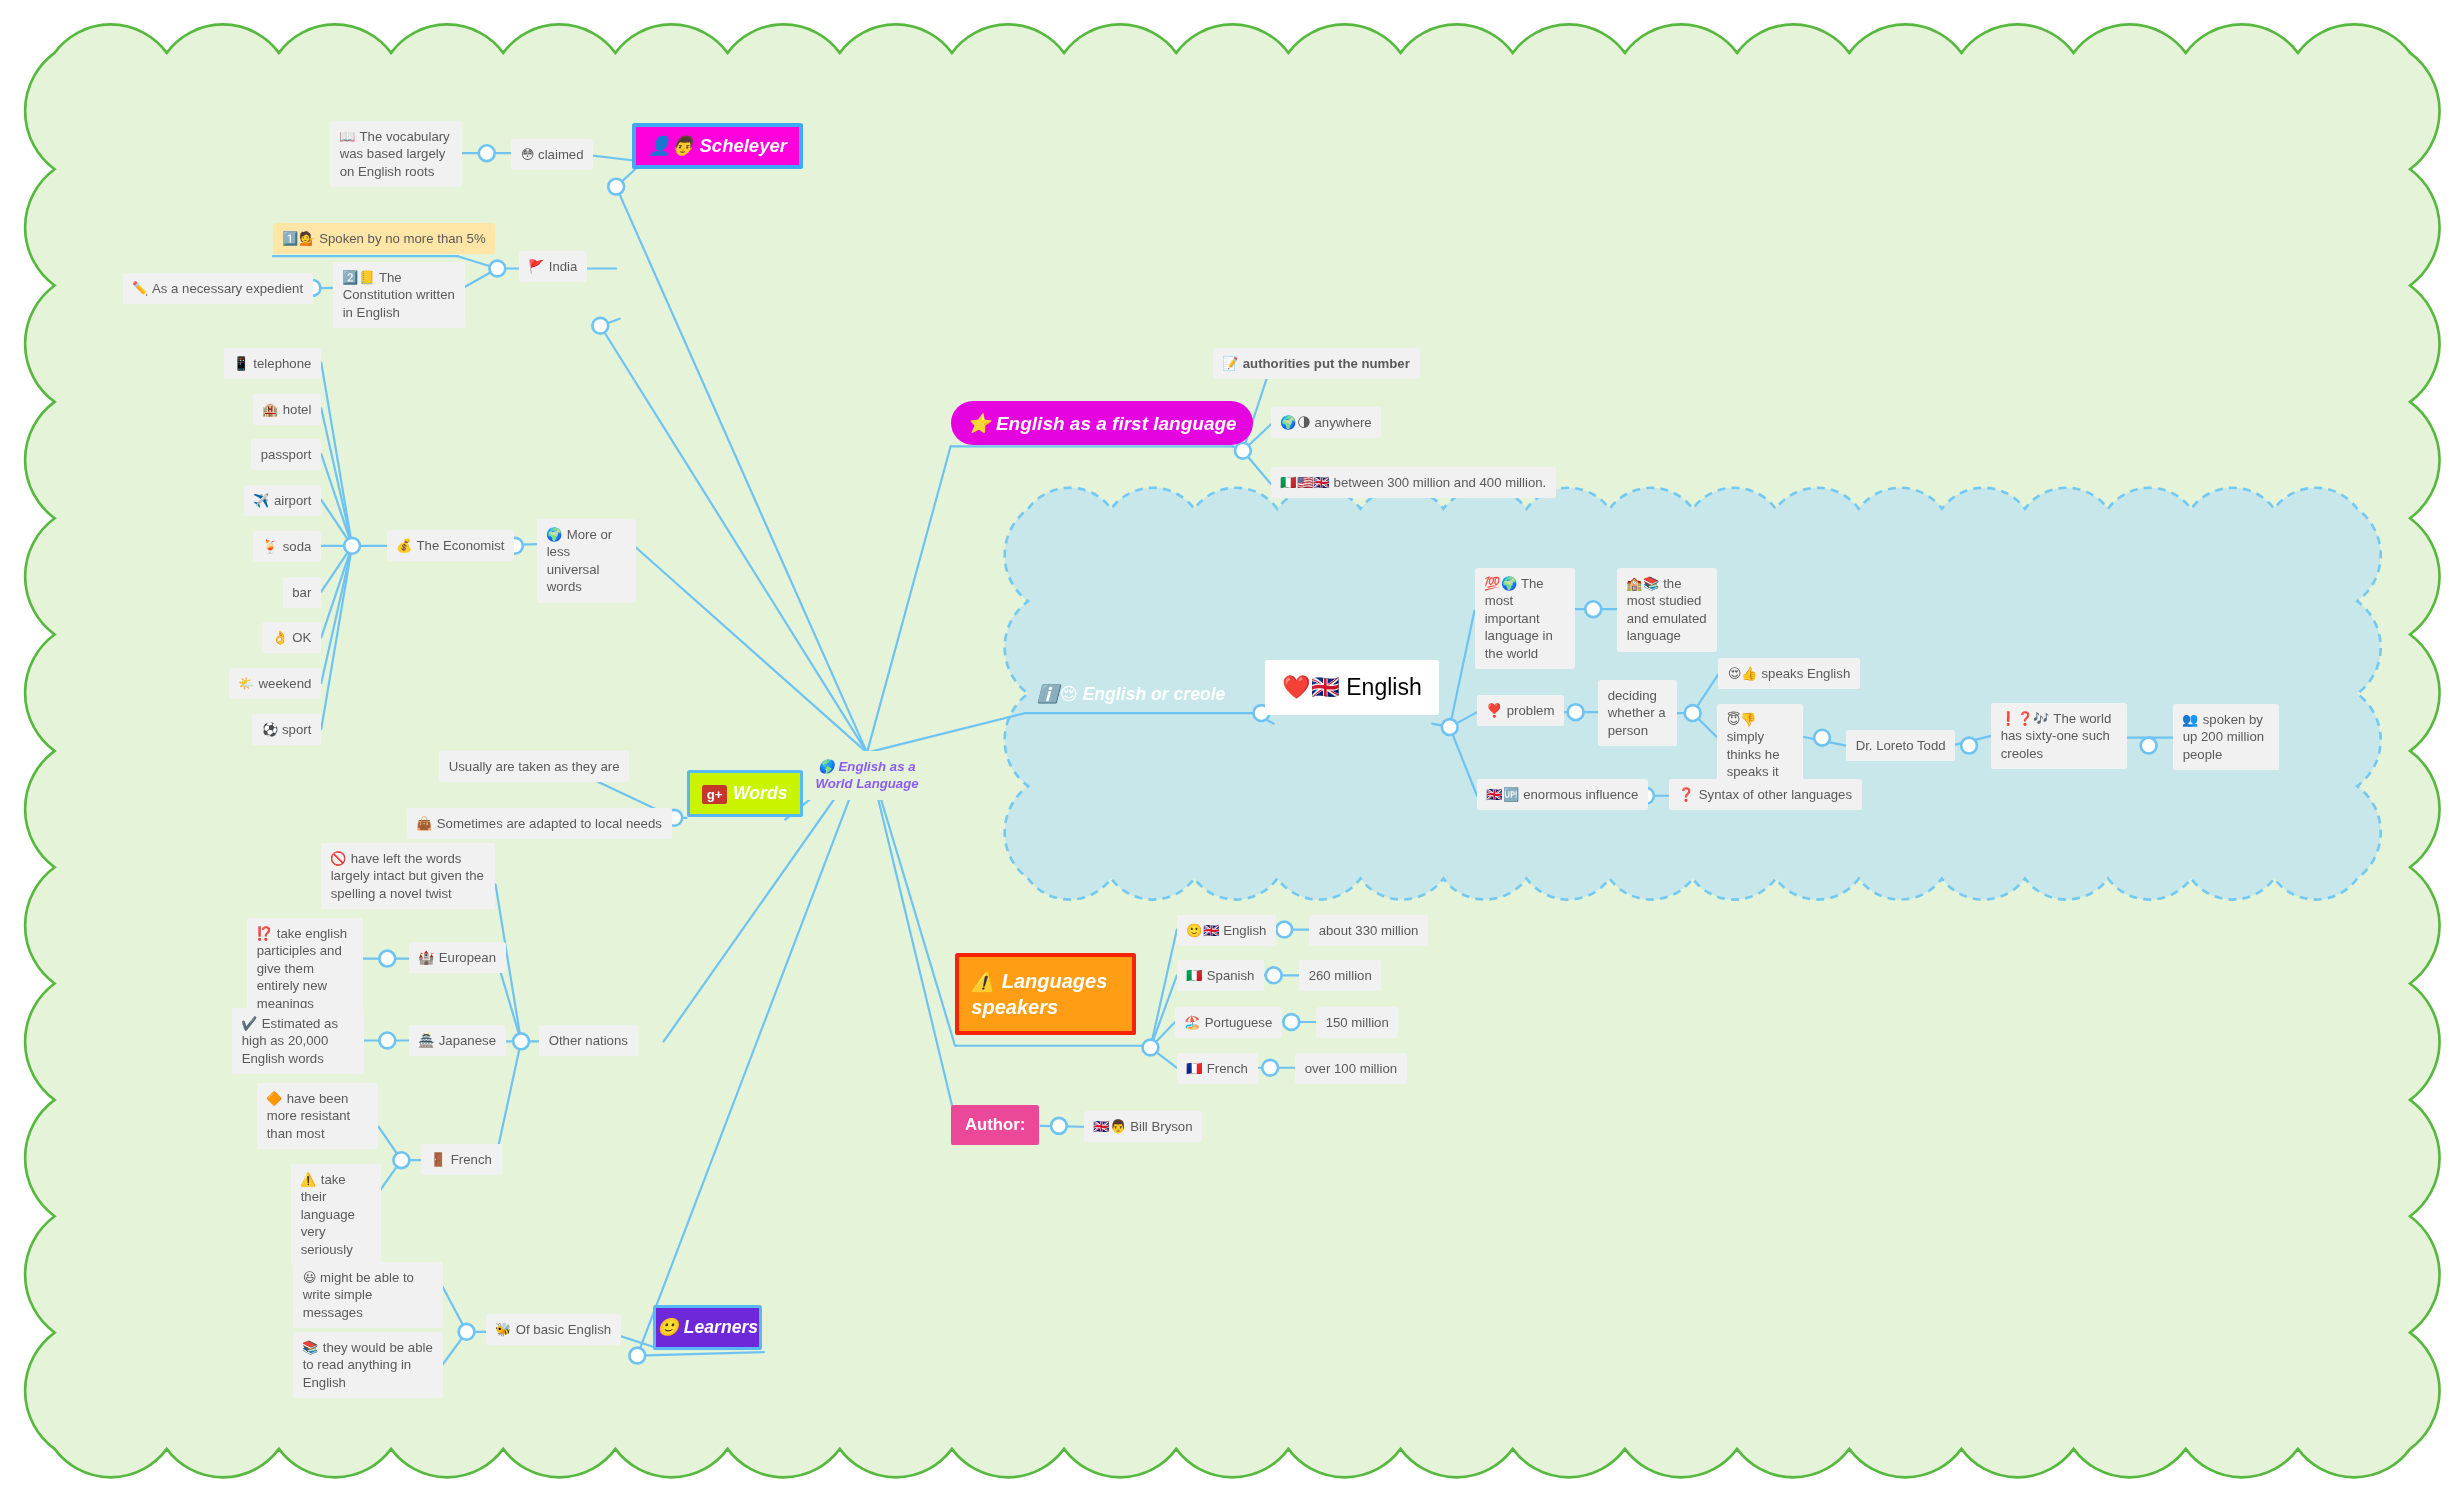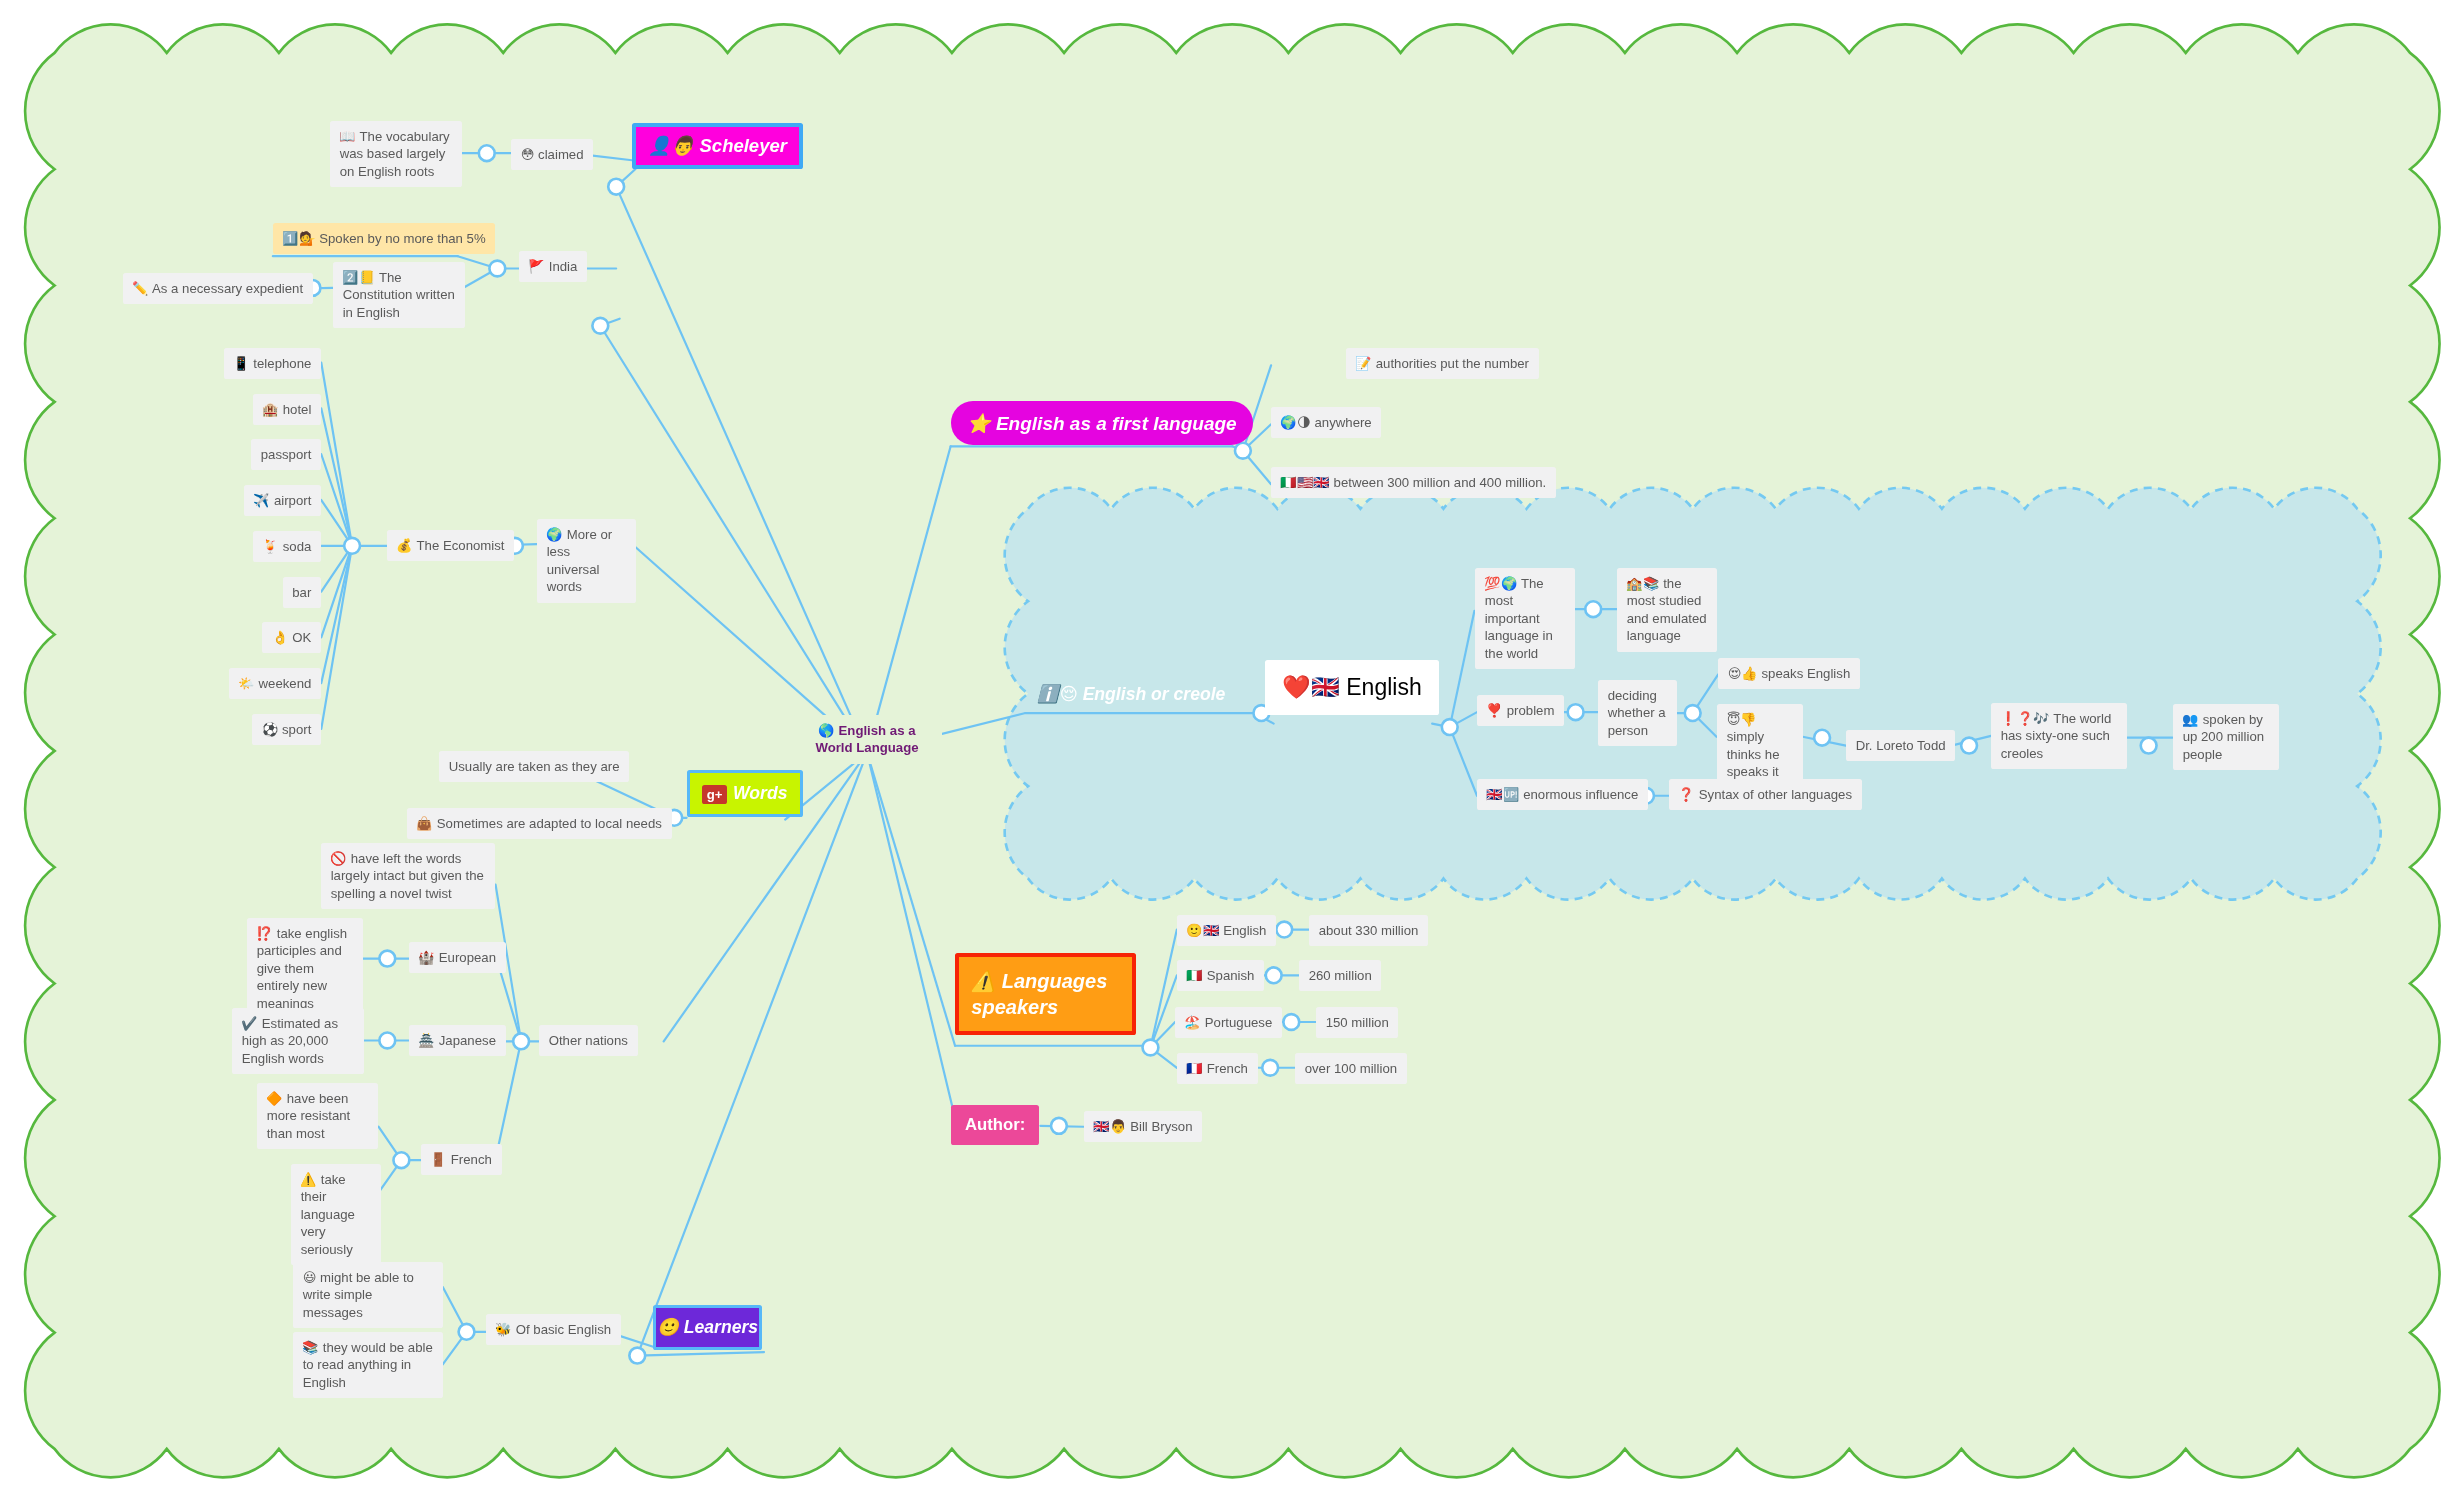--- a/index.html
+++ b/index.html
@@ -5,22 +5,22 @@
   html,body{margin:0;padding:0;background:#ffffff;}
   .canvas{position:relative;width:2462px;height:1500px;background:#ffffff;overflow:hidden;
           font-family:"Liberation Sans","DejaVu Sans",sans-serif;}
   svg.layer{position:absolute;left:0;top:0;width:2462px;height:1500px;}
   line.bl{stroke:#6ec3f3;stroke-width:2.5;stroke-linecap:round;}
   circle.cc{fill:#ffffff;stroke:#6ec3f3;stroke-width:3;}
   .node{position:absolute;background:#f1f1f2;color:#5a5a5a;font-size:13.2px;line-height:1.32;
         padding:7px 9.7px;border-radius:2.6px;box-sizing:border-box;z-index:2;}
   .nw{white-space:nowrap;}
   .topic{color:#ffffff;font-weight:bold;font-style:italic;z-index:3;}
-  .root{background:#e5f3d8;color:#701a75;font-weight:bold;
-        text-align:center;font-size:13.2px;z-index:3;}
+  .root{background:#e5f3d8;color:#8b5cf6;font-weight:bold;font-style:italic;
+        text-align:center;font-size:13.2px;z-index:3;margin-top:36px;}
   .gplus{display:inline-block;background:#c5372c;color:#fff;font-weight:bold;font-style:normal;
          font-size:13.2px;border-radius:2.6px;padding:0.9px 4.4px;margin-right:6.2px;}
 </style>
 </head>
 <body>
 
 <div class="canvas">
 
   <svg class="layer" viewBox="0 0 2797 1704" width="2462" height="1500">
     <path id="green-cloud" fill="#e5f3d8" stroke="#56b83e" stroke-width="3" d="M 62 60 A 79.00571428571429 79.00571428571429 0 0 1 189.42857142857144 60 A 79.00571428571429 79.00571428571429 0 0 1 316.8571428571429 60 A 79.00571428571429 79.00571428571429 0 0 1 444.2857142857143 60 A 79.00571428571429 79.00571428571429 0 0 1 571.7142857142858 60 A 79.00571428571429 79.00571428571429 0 0 1 699.1428571428571 60 A 79.00571428571429 79.00571428571429 0 0 1 826.5714285714286 60 A 79.00571428571429 79.00571428571429 0 0 1 954 60 A 79.00571428571429 79.00571428571429 0 0 1 1081.4285714285716 60 A 79.00571428571429 79.00571428571429 0 0 1 1208.857142857143 60 A 79.00571428571429 79.00571428571429 0 0 1 1336.2857142857142 60 A 79.00571428571429 79.00571428571429 0 0 1 1463.7142857142858 60 A 79.00571428571429 79.00571428571429 0 0 1 1591.142857142857 60 A 79.00571428571429 79.00571428571429 0 0 1 1718.5714285714287 60 A 79.00571428571429 79.00571428571429 0 0 1 1846 60 A 79.00571428571429 79.00571428571429 0 0 1 1973.4285714285716 60 A 79.00571428571429 79.00571428571429 0 0 1 2100.857142857143 60 A 79.00571428571429 79.00571428571429 0 0 1 2228.285714285714 60 A 79.00571428571429 79.00571428571429 0 0 1 2355.714285714286 60 A 79.00571428571429 79.00571428571429 0 0 1 2483.1428571428573 60 A 79.00571428571429 79.00571428571429 0 0 1 2610.5714285714284 60 A 79.00571428571429 79.00571428571429 0 0 1 2738 60 A 81.94333333333333 81.94333333333333 0 0 1 2738 192.16666666666666 A 81.94333333333333 81.94333333333333 0 0 1 2738 324.3333333333333 A 81.94333333333333 81.94333333333333 0 0 1 2738 456.5 A 81.94333333333333 81.94333333333333 0 0 1 2738 588.6666666666666 A 81.94333333333333 81.94333333333333 0 0 1 2738 720.8333333333333 A 81.94333333333333 81.94333333333333 0 0 1 2738 853 A 81.94333333333333 81.94333333333333 0 0 1 2738 985.1666666666666 A 81.94333333333333 81.94333333333333 0 0 1 2738 1117.3333333333333 A 81.94333333333333 81.94333333333333 0 0 1 2738 1249.5 A 81.94333333333333 81.94333333333333 0 0 1 2738 1381.6666666666665 A 81.94333333333333 81.94333333333333 0 0 1 2738 1513.8333333333333 A 81.94333333333333 81.94333333333333 0 0 1 2738 1646 A 79.00571428571429 79.00571428571429 0 0 1 2610.5714285714284 1646 A 79.00571428571429 79.00571428571429 0 0 1 2483.1428571428573 1646 A 79.00571428571429 79.00571428571429 0 0 1 2355.714285714286 1646 A 79.00571428571429 79.00571428571429 0 0 1 2228.285714285714 1646 A 79.00571428571429 79.00571428571429 0 0 1 2100.857142857143 1646 A 79.00571428571429 79.00571428571429 0 0 1 1973.4285714285716 1646 A 79.00571428571429 79.00571428571429 0 0 1 1846 1646 A 79.00571428571429 79.00571428571429 0 0 1 1718.5714285714284 1646 A 79.00571428571429 79.00571428571429 0 0 1 1591.142857142857 1646 A 79.00571428571429 79.00571428571429 0 0 1 1463.7142857142858 1646 A 79.00571428571429 79.00571428571429 0 0 1 1336.2857142857142 1646 A 79.00571428571429 79.00571428571429 0 0 1 1208.857142857143 1646 A 79.00571428571429 79.00571428571429 0 0 1 1081.4285714285713 1646 A 79.00571428571429 79.00571428571429 0 0 1 954 1646 A 79.00571428571429 79.00571428571429 0 0 1 826.5714285714284 1646 A 79.00571428571429 79.00571428571429 0 0 1 699.1428571428571 1646 A 79.00571428571429 79.00571428571429 0 0 1 571.7142857142858 1646 A 79.00571428571429 79.00571428571429 0 0 1 444.2857142857142 1646 A 79.00571428571429 79.00571428571429 0 0 1 316.85714285714266 1646 A 79.00571428571429 79.00571428571429 0 0 1 189.42857142857156 1646 A 79.00571428571429 79.00571428571429 0 0 1 62 1646 A 81.94333333333333 81.94333333333333 0 0 1 62 1513.8333333333333 A 81.94333333333333 81.94333333333333 0 0 1 62 1381.6666666666667 A 81.94333333333333 81.94333333333333 0 0 1 62 1249.5 A 81.94333333333333 81.94333333333333 0 0 1 62 1117.3333333333335 A 81.94333333333333 81.94333333333333 0 0 1 62 985.1666666666667 A 81.94333333333333 81.94333333333333 0 0 1 62 853 A 81.94333333333333 81.94333333333333 0 0 1 62 720.8333333333334 A 81.94333333333333 81.94333333333333 0 0 1 62 588.6666666666667 A 81.94333333333333 81.94333333333333 0 0 1 62 456.5 A 81.94333333333333 81.94333333333333 0 0 1 62 324.3333333333335 A 81.94333333333333 81.94333333333333 0 0 1 62 192.16666666666674 A 81.94333333333333 81.94333333333333 0 0 1 62 60 Z"></path>
@@ -191,21 +191,21 @@
   <div class="node" style="left:291px;top:1164px;width:90px;">⚠️ take their language very seriously</div>
   <div class="node nw" style="left:421px;top:1144px;">🚪 French</div>
   <div class="node nw" style="left:539px;top:1025px;">Other nations</div>
 
   <div class="node" style="left:293px;top:1262px;width:150px;">😃 might be able to write simple messages</div>
   <div class="node" style="left:293px;top:1332px;width:150px;">📚 they would be able to read anything in English</div>
   <div class="node nw" style="left:486px;top:1314px;">🐝 Of basic English</div>
   <div class="node topic nw" style="left:653px;top:1305px;background:#6d28d9;border:3.5px solid #57b8f8;font-size:17.6px;padding:8px 1px;">🙂 Learners</div>
 
   <div class="node topic nw" style="left:951px;top:401px;background:#e504e0;font-size:19px;padding:9.7px 16px;border-radius:22px;">⭐ English as a first language</div>
-  <div class="node nw" style="left:1346px;top:348px;">📝 authorities put the number</div>
+  <div class="node nw" style="left:1213px;top:348px;font-weight:bold;">📝 authorities put the number</div>
   <div class="node nw" style="left:1271px;top:407px;">🌍🌗 anywhere</div>
   <div class="node nw" style="left:1271px;top:467px;">🇮🇹🇺🇸🇬🇧 between 300 million and 400 million.</div>
 
   <div class="node topic nw" style="left:1034px;top:678px;background:transparent;font-size:17.6px;padding:5.3px 3.5px;">ℹ️😌 English or creole</div>
   <div class="node nw" style="left:1265px;top:660px;background:#ffffff;color:#000000;font-size:23px;padding:12.3px 17.6px;">❤️🇬🇧 English</div>
   <div class="node" style="left:1475px;top:568px;width:100px;">💯🌍 The most important language in the world</div>
   <div class="node" style="left:1617px;top:568px;width:100px;">🏫📚 the most studied and emulated language</div>
   <div class="node nw" style="left:1477px;top:695px;">❣️ problem</div>
   <div class="node" style="left:1598px;top:680px;width:79px;">deciding whether a person</div>
   <div class="node nw" style="left:1718px;top:658px;">😍👍 speaks English</div>

